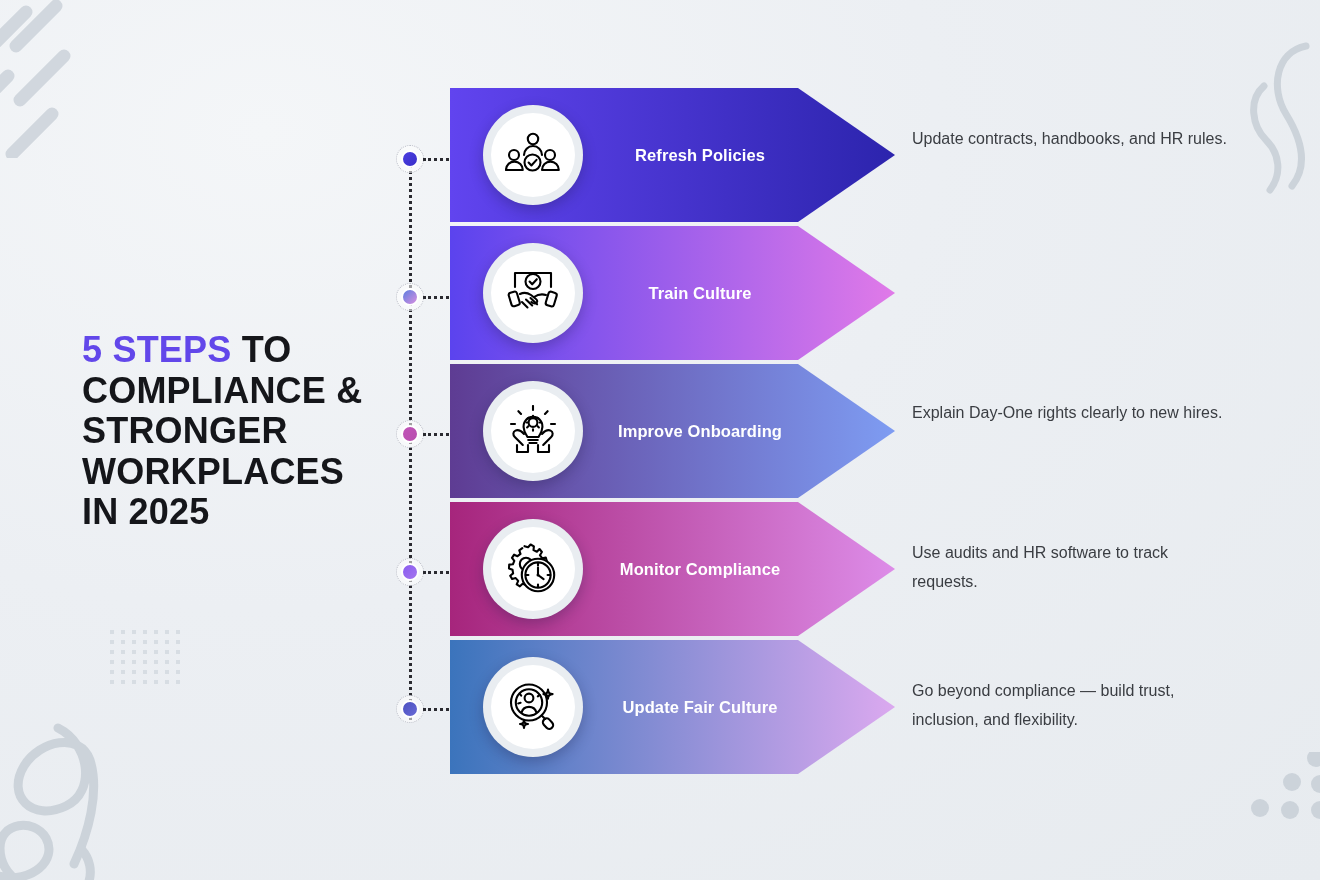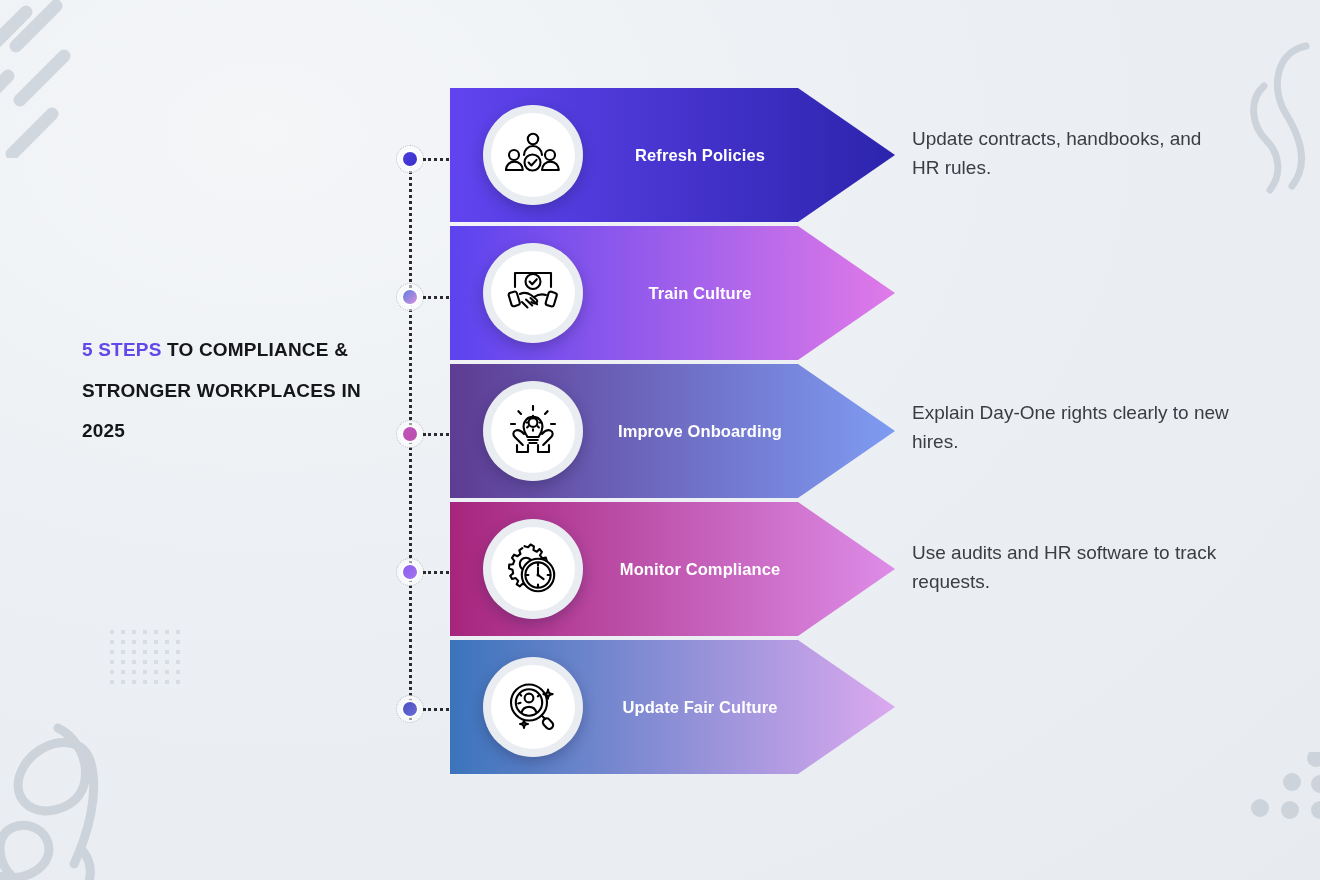--- a/index.html
+++ b/index.html
@@ -32,21 +32,21 @@
   .deco-square-grid { left: 110px; top: 630px; width: 72px; height: 56px; }
 
   
   .title-block {
     position: absolute;
     left: 82px;
     top: 330px;
     width: 300px;
   }
   .title-text {
-    font-size: 19px;
+    font-size: 36px;
     font-weight: 700;
     line-height: 40.5px;
     letter-spacing: .2px;
     color: #15161a;
     margin: 0;
     text-transform: uppercase;
   }
   .title-accent { color: #6247ea; }
 
   
@@ -162,21 +162,21 @@
     position: absolute;
     left: 912px;
     top: 88px;
     width: 330px;
     height: 688px;
   }
   .desc {
     position: absolute;
     left: 0;
     width: 322px;
-    font-size: 19px;
+    font-size: 16px;
     line-height: 29px;
     color: #3a3d42;
   }
 </style>
 </head>
 <body>
 
 <div class="canvas">
 
   <svg class="deco deco-dashes" viewBox="0 0 190 180">
@@ -389,15 +389,16 @@
       </div>
       <div class="band-label">Update Fair Culture</div>
     </div>
 
   </div>
 
   <div class="descs">
     <div class="desc" style="top:36px">Update contracts, handbooks, and HR rules.</div>
     <div class="desc" style="top:310px">Explain Day-One rights clearly to new hires.</div>
     <div class="desc" style="top:450px">Use audits and HR software to track requests.</div>
+    <div class="desc" style="top:588px">Go beyond compliance — build trust, inclusion, and flexibility.</div>
   </div>
 
 </div>
 
 </body></html>

